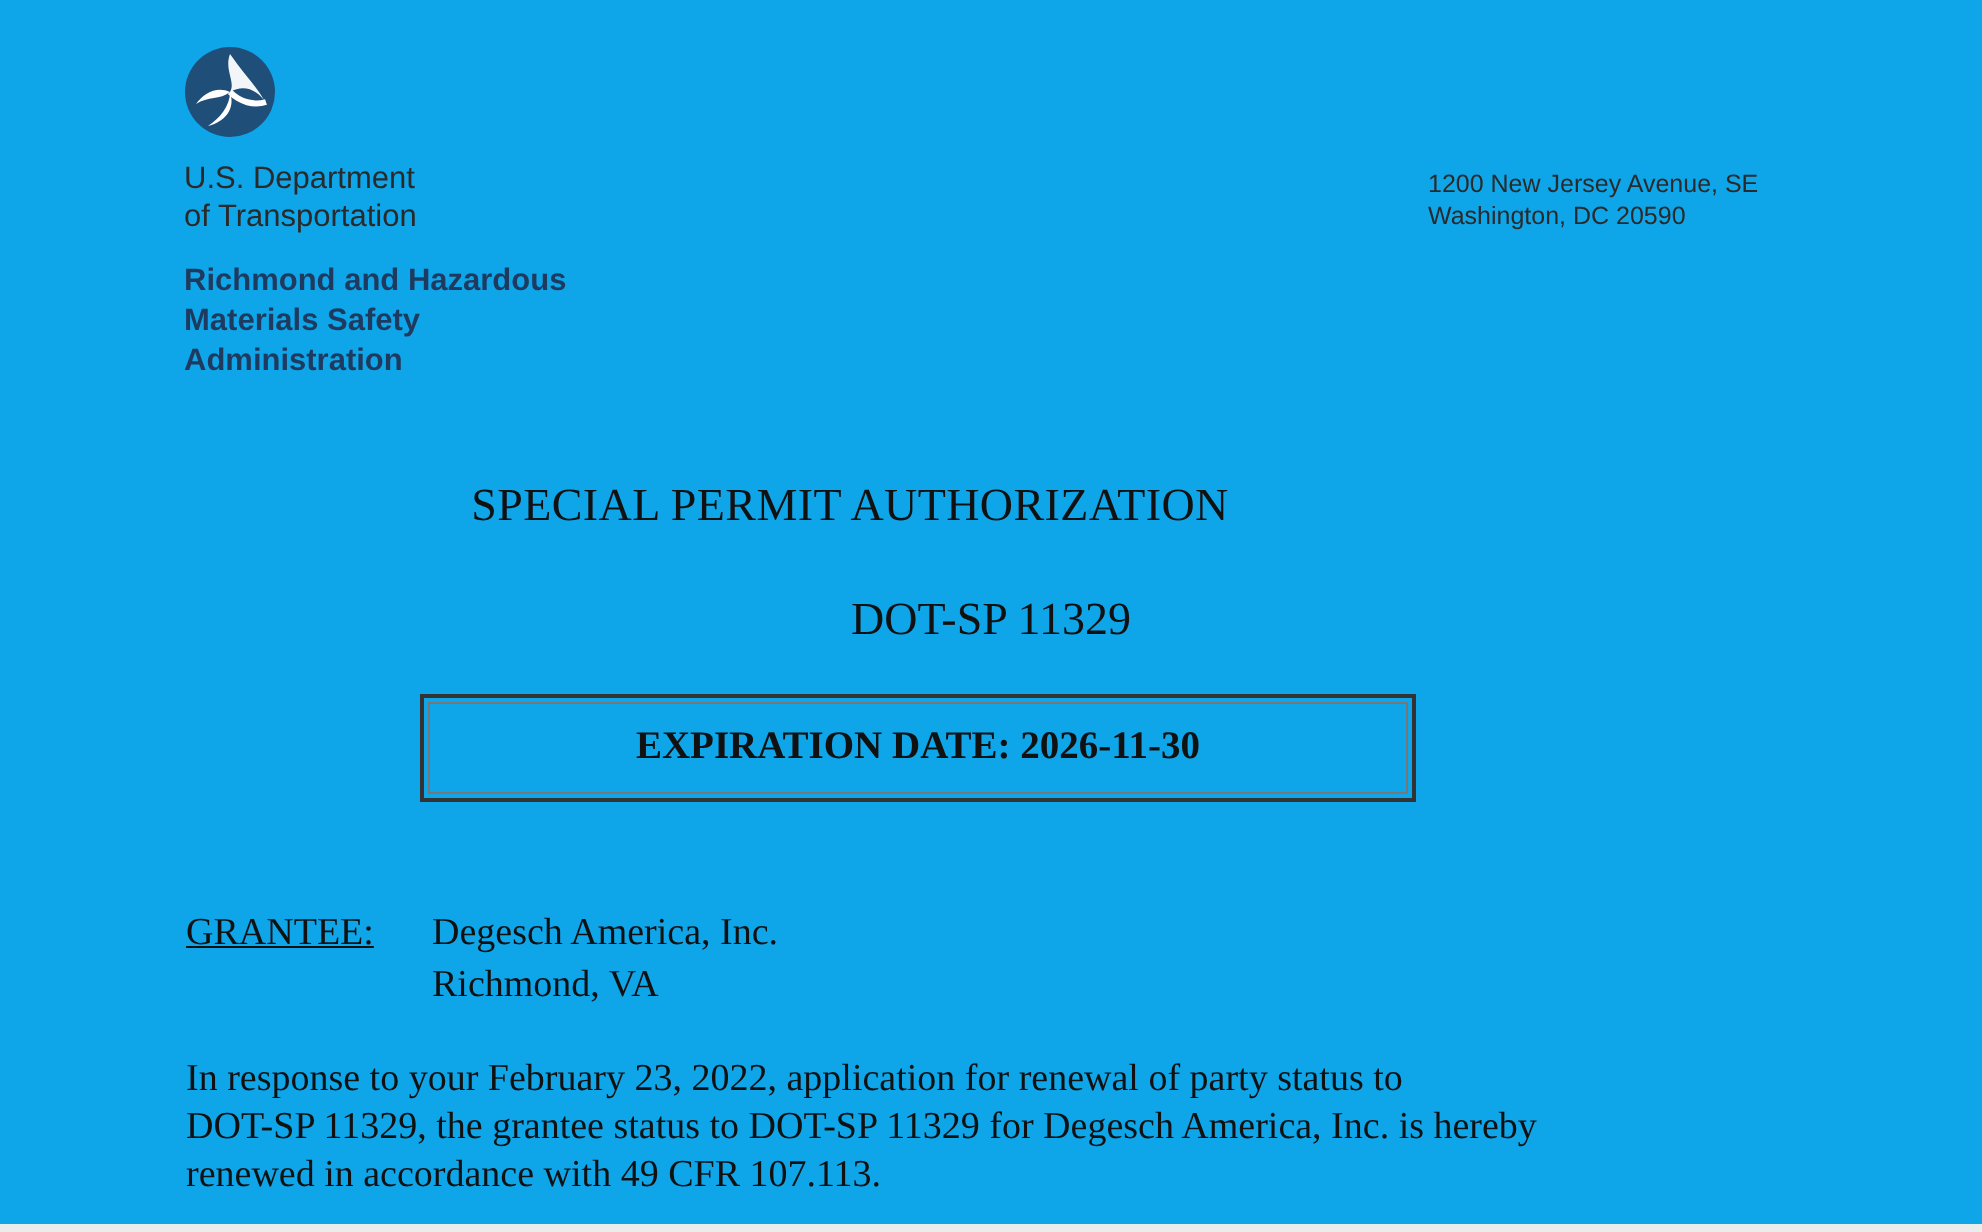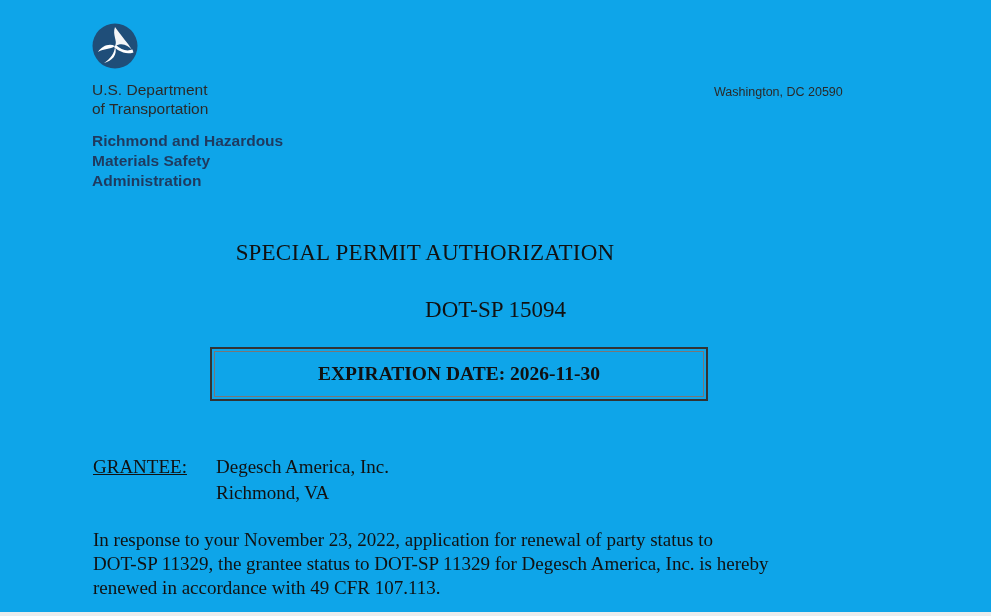--- a/index.html
+++ b/index.html
@@ -52,36 +52,37 @@
     <div>of Transportation</div>
   </div>
 
   <div class="admin">
     <div>Richmond and Hazardous</div>
     <div>Materials Safety</div>
     <div>Administration</div>
   </div>
 
   <div class="address">
+    <div>1200 New Jersey Avenue, SE</div>
     <div>Washington, DC  20590</div>
   </div>
 
   <div class="title serif">SPECIAL PERMIT AUTHORIZATION</div>
-  <div class="permit serif">DOT-SP 15094</div>
+  <div class="permit serif">DOT-SP 11329</div>
 
   <div class="exp-box">
     <span class="exp-text serif">EXPIRATION DATE: 2026-11-30</span>
   </div>
 
   <div class="grantee serif">
     <span class="grantee-label">GRANTEE:</span>
     <span class="grantee-name">Degesch America, Inc.</span>
     <span class="grantee-loc">Richmond, VA</span>
   </div>
 
   <div class="body-text serif">
-    <div>In response to your November 23, 2022, application for renewal of party status to</div>
+    <div>In response to your February 23, 2022, application for renewal of party status to</div>
     <div>DOT-SP 11329, the grantee status to DOT-SP 11329 for Degesch America, Inc. is hereby</div>
     <div>renewed in accordance with 49 CFR 107.113.</div>
   </div>
 
   <div class="bottom-edge"></div>
 </div>
 
 </body></html>

